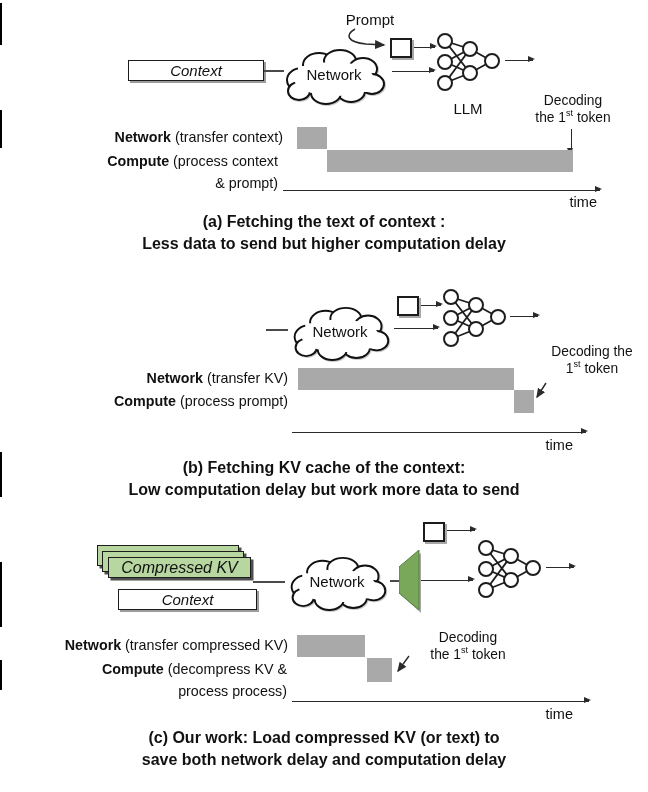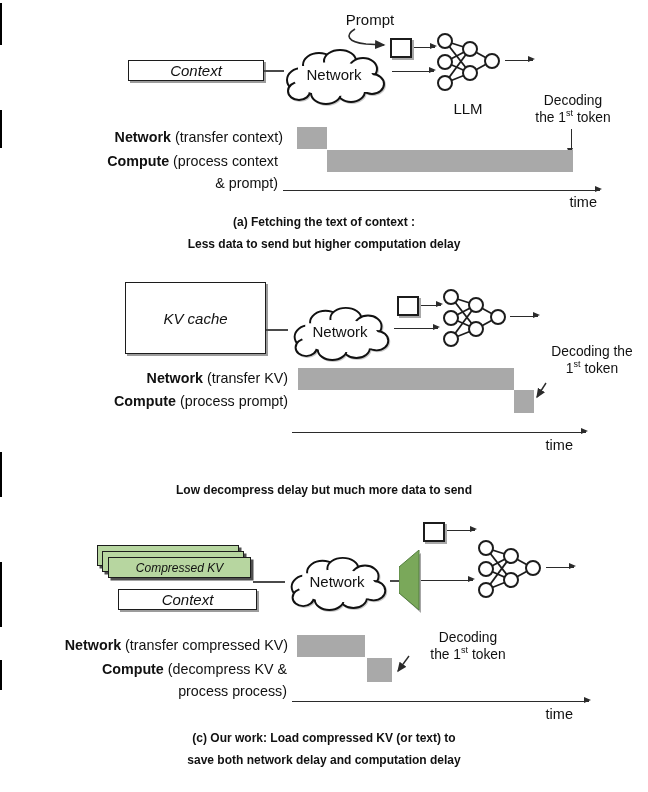--- a/index.html
+++ b/index.html
@@ -3,26 +3,26 @@
 <meta charset="utf-8">
 <style>
   html,body{margin:0;padding:0;background:#fff;}
   .page{position:relative;width:648px;height:792px;background:#fff;overflow:hidden;
         font-family:"Liberation Sans",sans-serif;color:#111;}
   .abs{position:absolute;}
   .lbl{position:absolute;font-size:15px;white-space:nowrap;}
   .box{position:absolute;background:#fff;border:1.5px solid #1c1c1c;box-shadow:2px 2px 0 #9c9c9c;
        display:flex;align-items:center;justify-content:center;font-style:italic;font-size:15px;white-space:nowrap;}
   .gbox{position:absolute;background:#b7d6a0;border:1.4px solid #1c1c1c;box-shadow:2.5px 2.5px 0 #4f4f4f;
-       display:flex;align-items:center;justify-content:center;font-style:italic;font-size:12px;white-space:nowrap;}
+       display:flex;align-items:center;justify-content:center;font-style:italic;font-size:16px;white-space:nowrap;}
   .sq{position:absolute;width:18px;height:16px;background:#fff;border:2px solid #1c1c1c;box-shadow:2px 2px 0 #a8a8a8;}
   .bar{position:absolute;background:#a9a9a9;}
   .rowlab{position:absolute;font-size:14.3px;text-align:right;line-height:22px;white-space:nowrap;}
   .rowlab b{font-weight:700;}
-  .cap{position:absolute;left:0;width:648px;text-align:center;font-weight:700;font-size:12px;line-height:22px;}
+  .cap{position:absolute;left:0;width:648px;text-align:center;font-weight:700;font-size:16px;line-height:22px;}
   .note{position:absolute;font-size:13.8px;line-height:16.5px;text-align:center;}
   .timelbl{position:absolute;font-size:14.5px;text-align:right;}
   .line{position:absolute;height:1.5px;background:#4a4a4a;}
   .arr{position:absolute;height:0;border-top:1.5px solid #2b2b2b;}
   .arr::after{content:"";position:absolute;right:-2px;top:-4.6px;width:0;height:0;
       border-top:3.9px solid transparent;border-bottom:3.9px solid transparent;border-left:7.5px solid #2b2b2b;}
   .varr{position:absolute;width:0;border-left:1.5px solid #2b2b2b;}
   .varr::after{content:"";position:absolute;left:-4.7px;bottom:-2px;width:0;height:0;
       border-left:3.9px solid transparent;border-right:3.9px solid transparent;border-top:7.5px solid #2b2b2b;}
   .cloud{position:absolute;}
@@ -128,23 +128,20 @@
     <div class="arr" style="left:283px;top:190px;width:317px;"></div>
     <div class="timelbl" style="left:517px;top:194px;width:80px;">time</div>
 
     <div class="cap" style="top:211px;">
       <span>(a) Fetching the text of context :</span><br>
       <span>Less data to send but higher computation delay</span>
     </div>
   </div>
 
   <div class="abs" style="inset:0;">
-    <div class="box" style="left:125px;top:282px;width:139px;height:70px;">
-      <span>KV cache</span>
-    </div>
     <div class="line" style="left:266px;top:329px;width:22px;"></div>
 
     <div class="cloud" style="left:284px;top:301px;width:112px;height:62px;">
       <svg width="112" height="62" viewBox="0 0 116 62">
         <g fill="#fff" stroke="#111" stroke-width="2">
           <ellipse cx="26" cy="36" rx="15" ry="12"></ellipse>
             <ellipse cx="43" cy="21" rx="16" ry="12"></ellipse>
           <ellipse cx="64" cy="17" rx="16" ry="11"></ellipse>
             <ellipse cx="87" cy="25" rx="14" ry="11"></ellipse>
           <ellipse cx="96" cy="40" rx="12" ry="10"></ellipse>
@@ -206,22 +203,22 @@
         <path d="M0,0 L7,3 L0,6 z" fill="#2b2b2b"></path>
           </marker>
         </defs>
       <line x1="18" y1="3" x2="9" y2="17" stroke="#2b2b2b" stroke-width="1.4" marker-end="url(#ah-b)"></line>
     </svg>
 
     <div class="arr" style="left:292px;top:432px;width:294px;"></div>
     <div class="timelbl" style="left:493px;top:437px;width:80px;">time</div>
 
     <div class="cap" style="top:457px;">
-      <br>
-      <span>Low decompress delay but much more data to send</span>
+      <span>(b) Fetching KV cache of the context:</span><br>
+      <span>Low computation delay but work more data to send</span>
     </div>
   </div>
 
   <div class="abs" style="inset:0;">
     <div class="gbox" style="left:97px;top:545px;width:140px;height:19px;"></div>
     <div class="gbox" style="left:102px;top:551px;width:140px;height:19px;"></div>
     <div class="gbox" style="left:108px;top:557px;width:141px;height:19px;">
       <span>Compressed KV</span>
     </div>
     <div class="box" style="left:118px;top:589px;width:137px;height:19px;">

